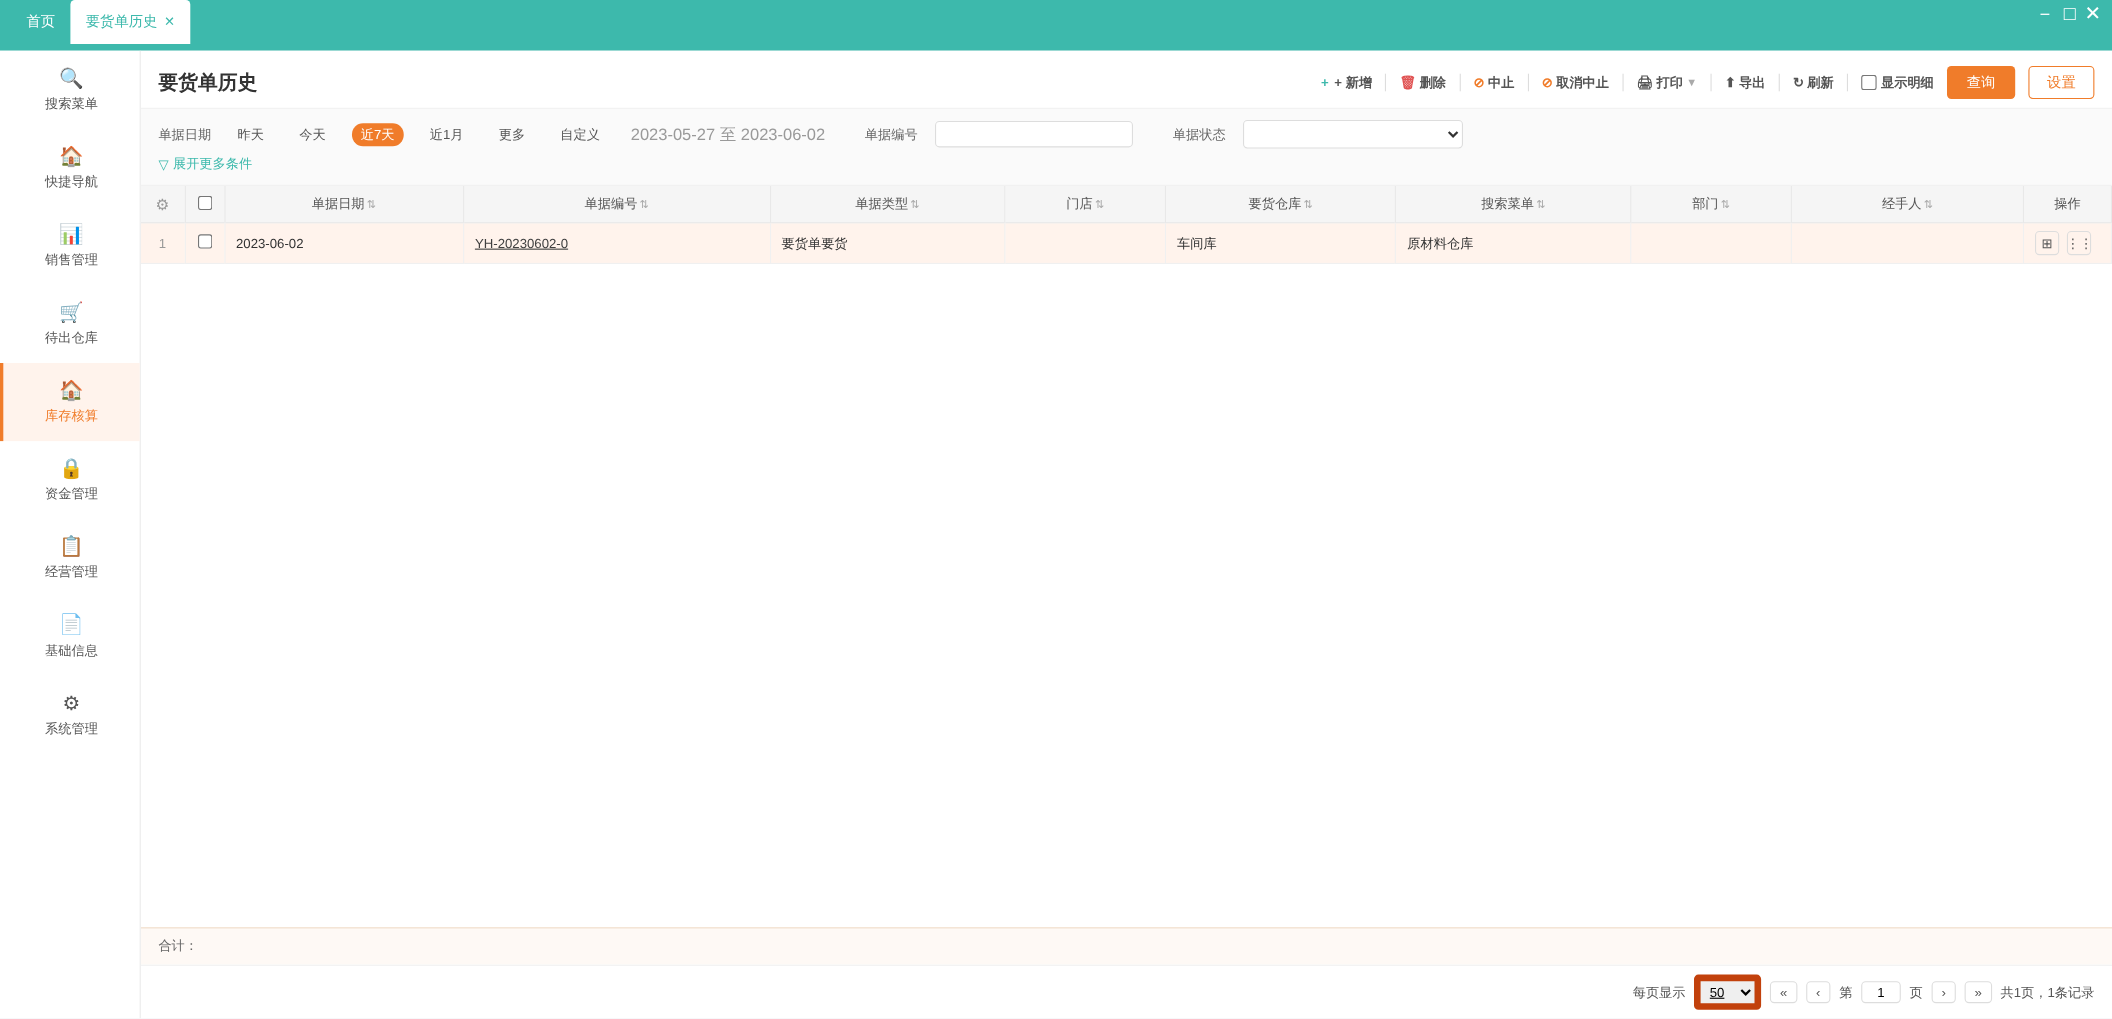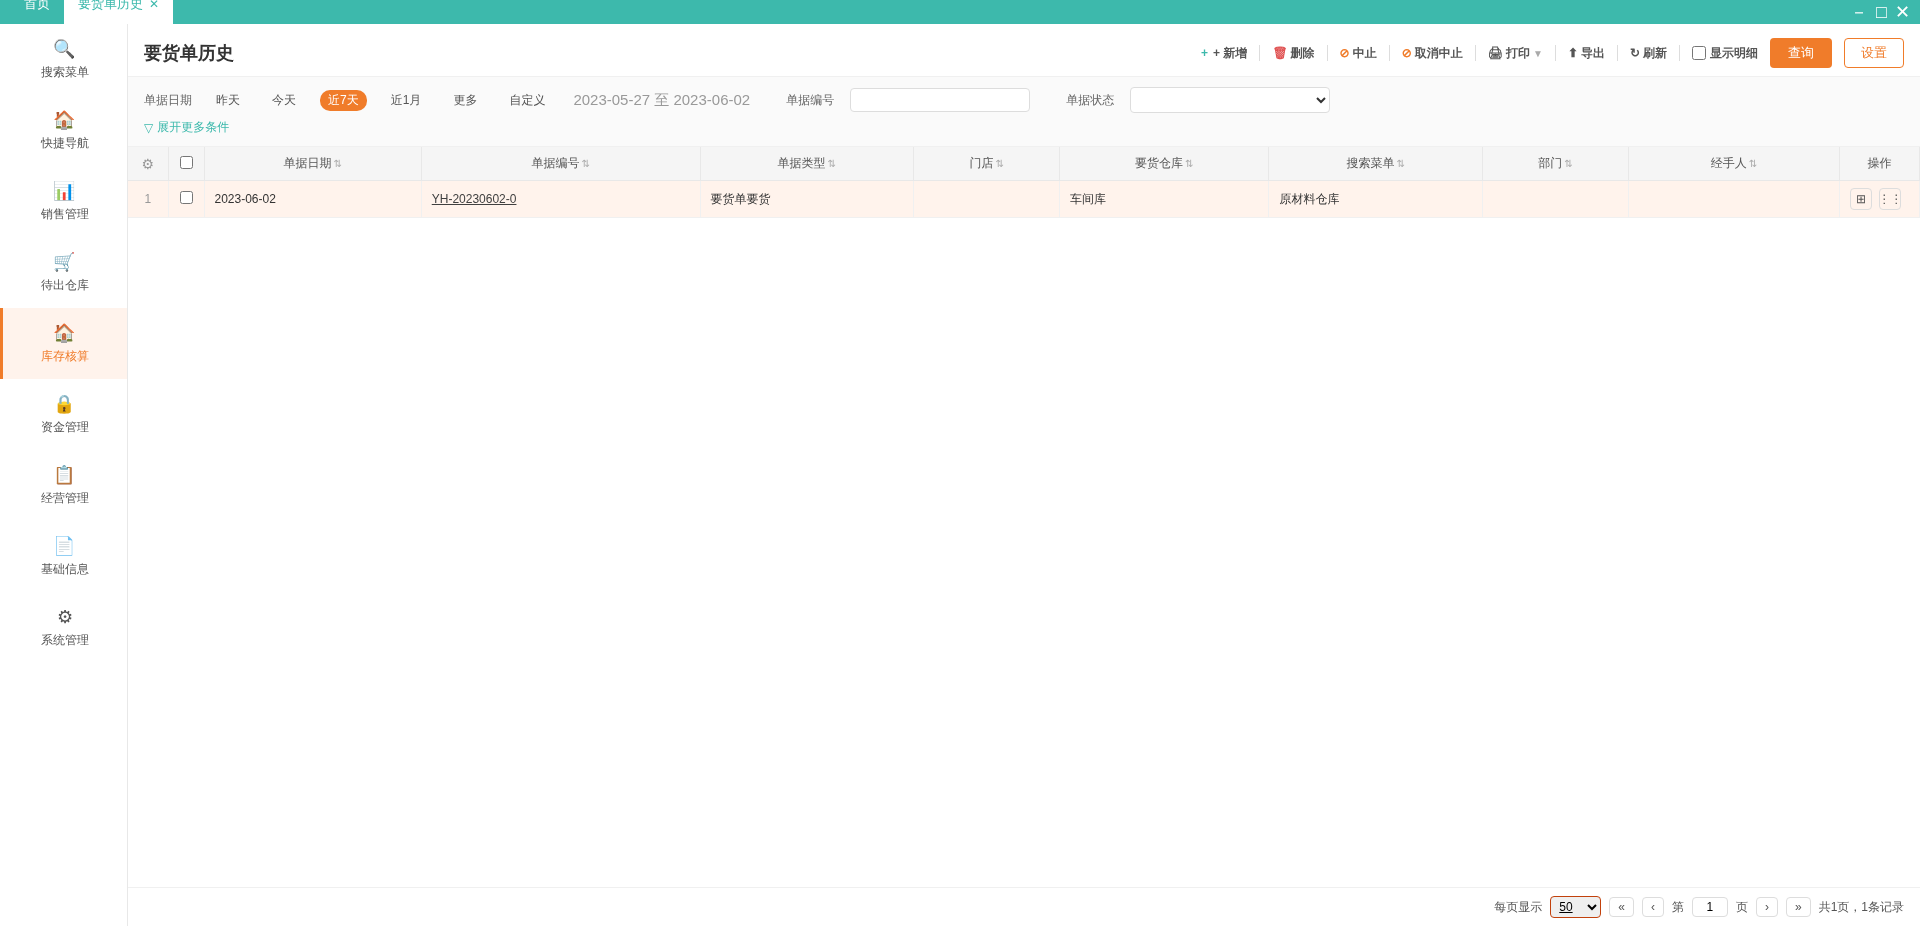--- a/index.html
+++ b/index.html
@@ -1,23 +1,23 @@
 <!DOCTYPE html>
 <html><head>
   <meta charset="utf-8">
   <style>
     * { box-sizing: border-box; margin: 0; padding: 0; }
     body { font-family: 'Microsoft YaHei', sans-serif; font-size: 12px; color: #333; background: #f0f2f5; display: flex; flex-direction: column; height: 926px; overflow: hidden; }
 
     
     .top-bar {
       background: #3db9ac;
-      height: 24px;
-      display: flex;
-      align-items: flex-end;
+      height: 46px;
+      display: flex;
+      align-items: flex-start;
       padding: 0 10px;
       color: white;
       flex-shrink: 0;
     }
     .top-bar .tab {
       padding: 0 14px;
       height: 40px;
       display: flex;
       align-items: center;
       cursor: pointer;
@@ -271,21 +271,21 @@
       align-items: center;
       justify-content: flex-end;
       padding: 8px 16px;
       gap: 8px;
       font-size: 12px;
       color: #555;
       border-top: 1px solid #f0f0f0;
       background: white;
     }
     .pagination select {
-      border: 1px solid #c2410c;
+      border: 6px solid #c2410c;
       border-radius: 4px;
       padding: 2px 4px;
       font-size: 12px;
       outline: none;
       text-decoration: underline;
     }
     .page-btn {
       border: 1px solid #ddd;
       background: white;
       padding: 2px 8px;
@@ -525,20 +525,23 @@
             <td></td>
             <td>
               <span class="op-icon" title="查看">⊞</span>
               <span class="op-icon" title="更多" style="margin-left:4px;">⋮⋮</span>
             </td>
           </tr>
         </tbody>
       </table>
     </div>
 
+    <div class="table-footer-sum">
+      <span>合计：</span>
+    </div>
 
     <div class="pagination">
       <span>每页显示</span>
       <select>
         <option value="10">10</option>
         <option value="20">20</option>
         <option value="50" selected="">50</option>
         <option value="100">100</option>
       </select>
       <button class="page-btn">«</button>

